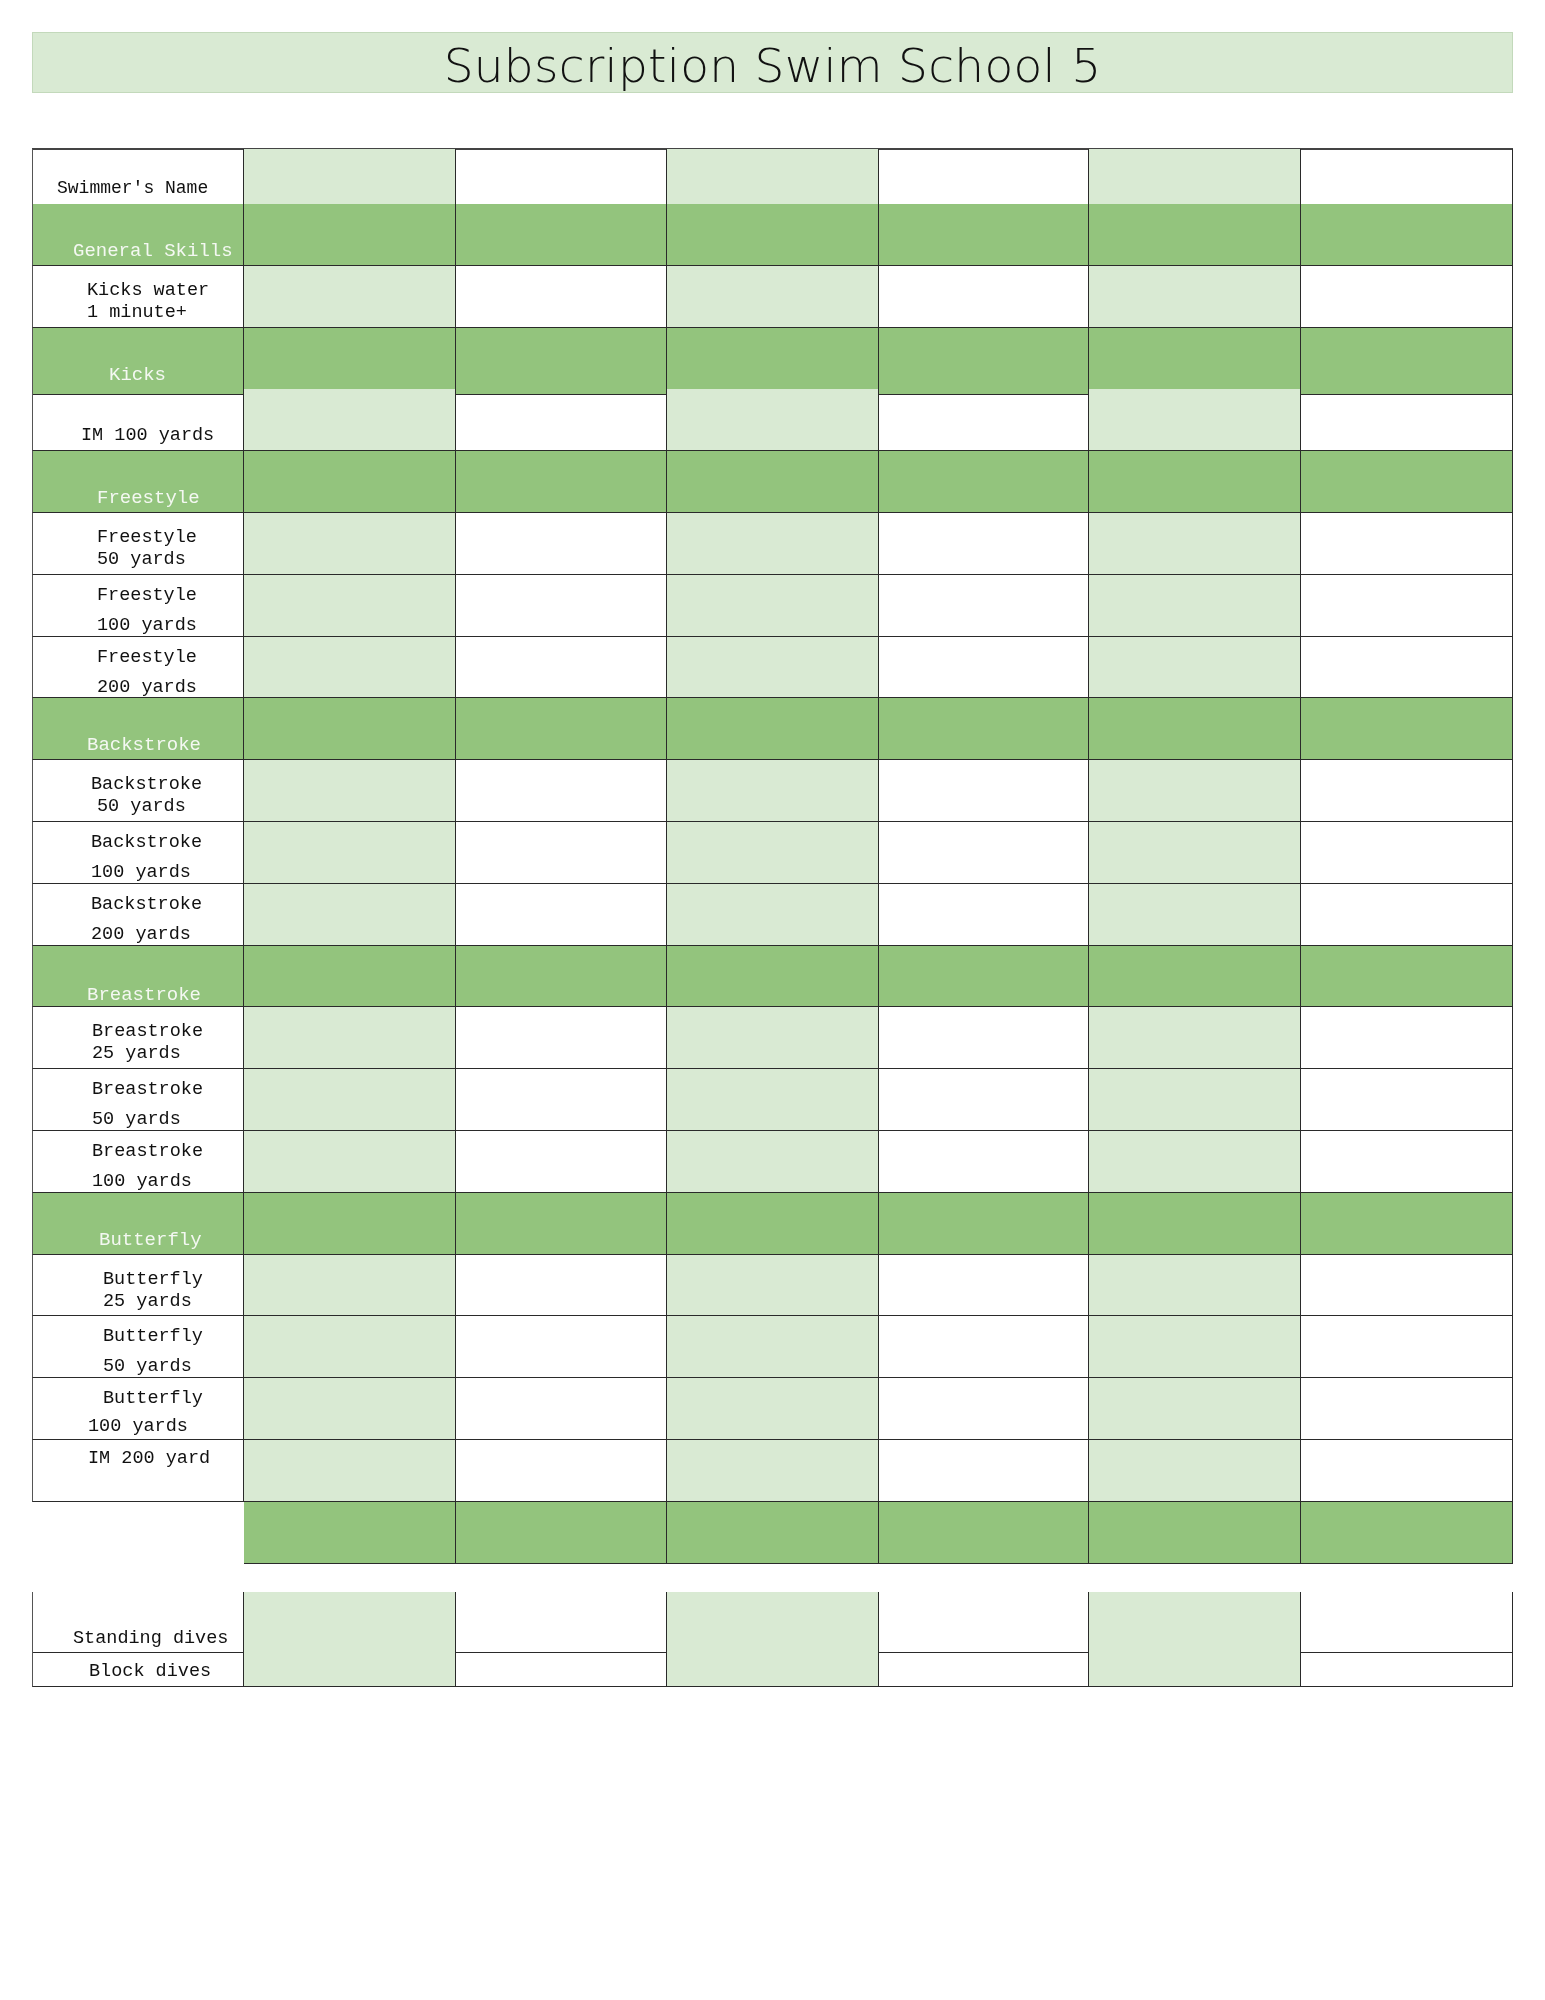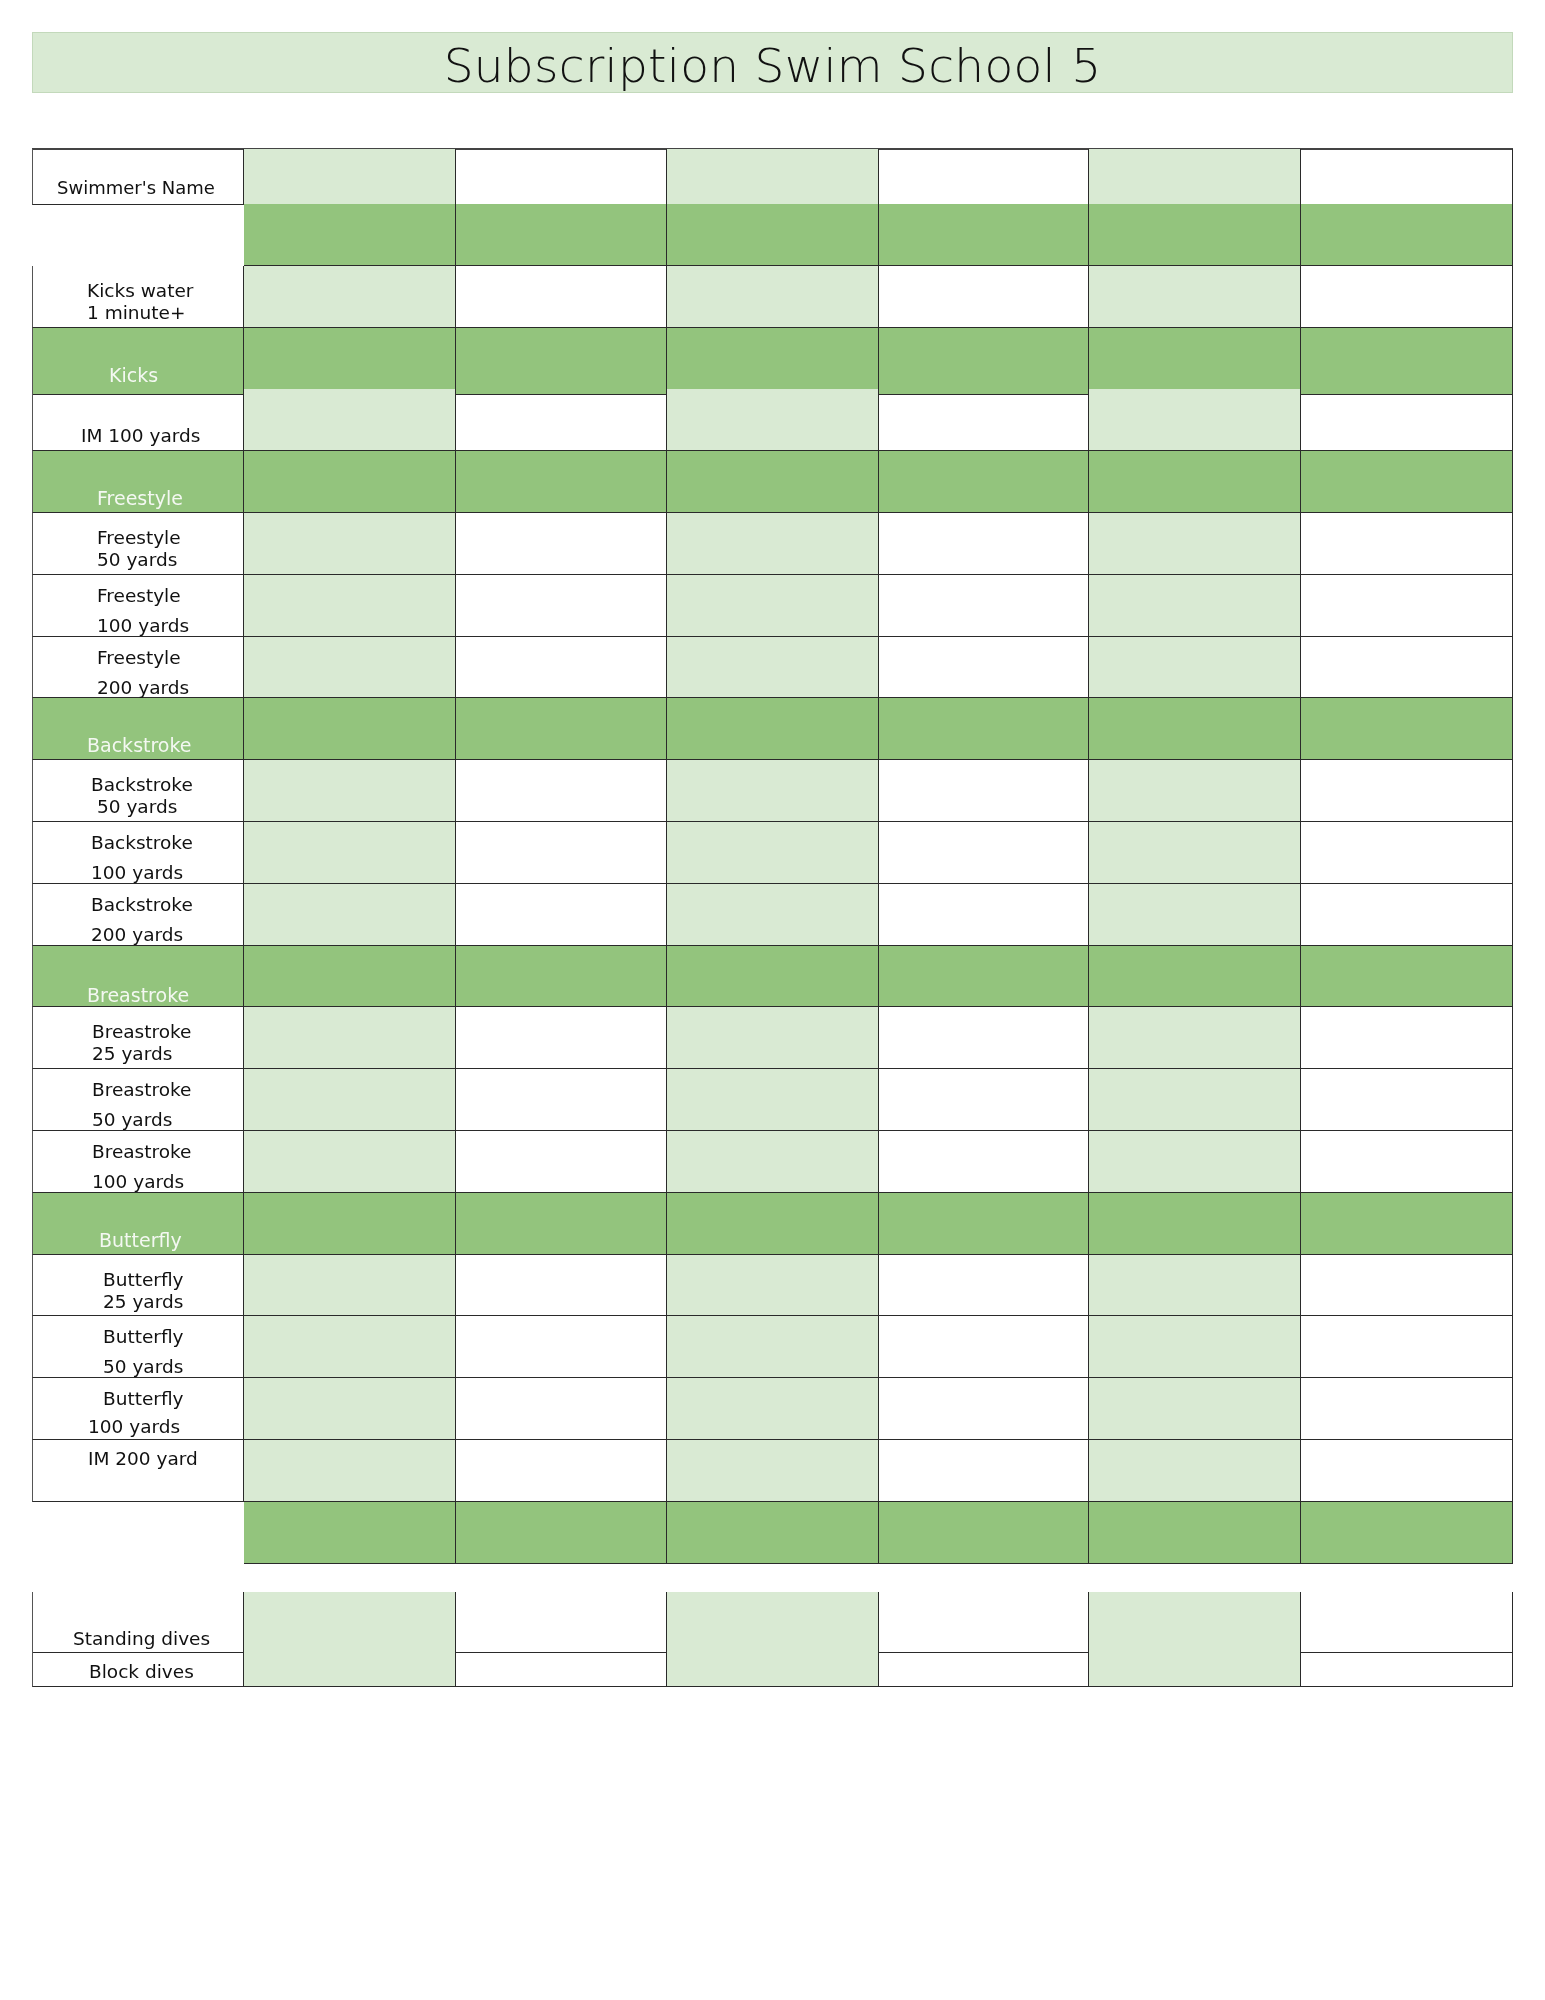--- a/index.html
+++ b/index.html
@@ -13,21 +13,21 @@
                 font-family: "DejaVu Sans", sans-serif; font-weight: 300; white-space: nowrap; }
   .day-row { position: absolute; left: 32px; top: 93px; width: 1481px; height: 56px; }
   .day-cell { position: absolute; top: 0; height: 56px; box-sizing: border-box;
               border-right: 1px solid #dcdcdc; }
   .day-text { position: absolute; left: 6px; bottom: 3px; font-size: 28px; line-height: 1;
               white-space: nowrap; color: #111; }
   .grid { position: absolute; left: 32px; top: 149px; width: 1481px; }
   .row { position: absolute; left: 0; width: 1481px; box-sizing: border-box; }
   .cell { position: absolute; top: 0; bottom: 0; box-sizing: border-box;
           border-right: 1.5px solid #2a2a2a; border-bottom: 1.5px solid #2a2a2a; }
-  .cell.first { border-left: 1.5px solid #555; }
+  .cell.first { border-left: 1.5px solid #555; font-family: Liberation Mono, monospace; }
   .row.header .cell { background: #93c47d; }
   .row .cell.alt { background: #d9ead3; }
   .row.header .cell.alt { background: #93c47d; }
   .label { position: absolute; font-size: 18.5px; line-height: 22px; white-space: nowrap; color: #111; }
   .row.header .label { color: #f4f8f2; font-size: 19px; }
   .top-border { position: absolute; left: 32px; top: 148px; width: 1481px; height: 1.5px; background: #444; }
 </style>
 </head>
 <body>
 
@@ -47,20 +47,23 @@
         <span class="label" style="left:24px;top:28px;font-size:18px;">Swimmer's Name</span>
       </div>
       <div class="cell alt" style="left:212px;width:212px;"></div>
       <div class="cell" style="left:424px;width:211px;"></div>
       <div class="cell alt" style="left:635px;width:212px;"></div>
       <div class="cell" style="left:847px;width:210px;"></div>
       <div class="cell alt" style="left:1057px;width:212px;"></div>
       <div class="cell" style="left:1269px;width:212px;"></div>
     </div>
   <div class="row header" style="top: 55px; height: 61.8px;">
+        <div class="cell first" style="left: 0px; width: 212px;">
+          <span class="label" style="left: 40px; top: 36px;">General Skills</span>
+        </div>
         <div class="cell alt" style="left: 212px; width: 212px;"></div>
         <div class="cell" style="left: 424px; width: 211px;"></div>
         <div class="cell alt" style="left: 635px; width: 212px;"></div>
         <div class="cell" style="left: 847px; width: 210px;"></div>
         <div class="cell alt" style="left: 1057px; width: 212px;"></div>
         <div class="cell" style="left: 1269px; width: 212px;"></div>
       </div>
       <div class="row" style="top: 116.8px; height: 61.8px;">
         <div class="cell first" style="left: 0px; width: 212px;">
           <span class="label" style="left: 54px; top: 14px;">Kicks water</span>

